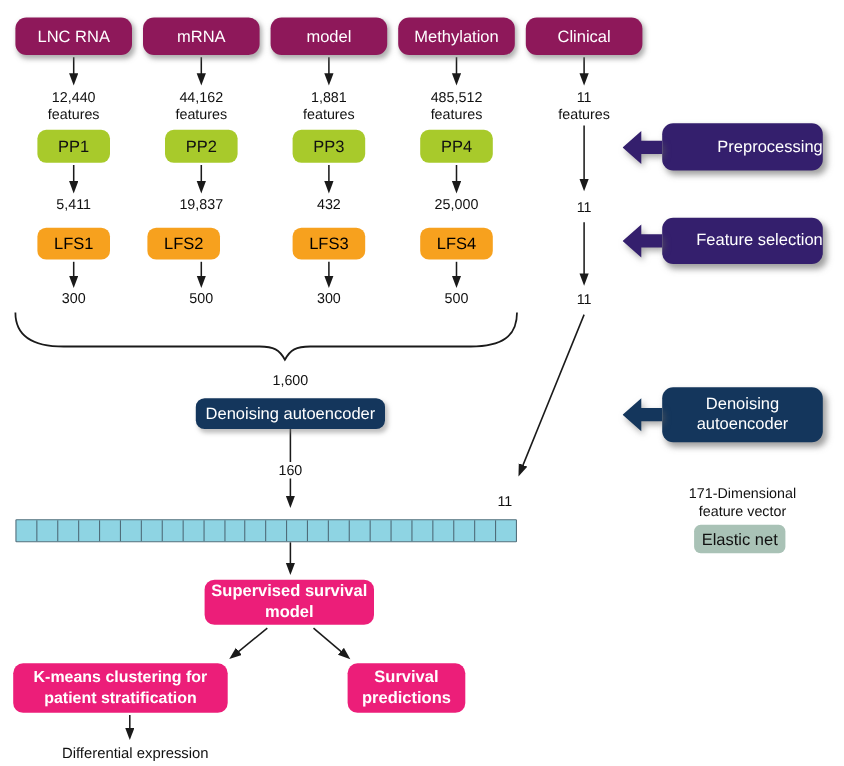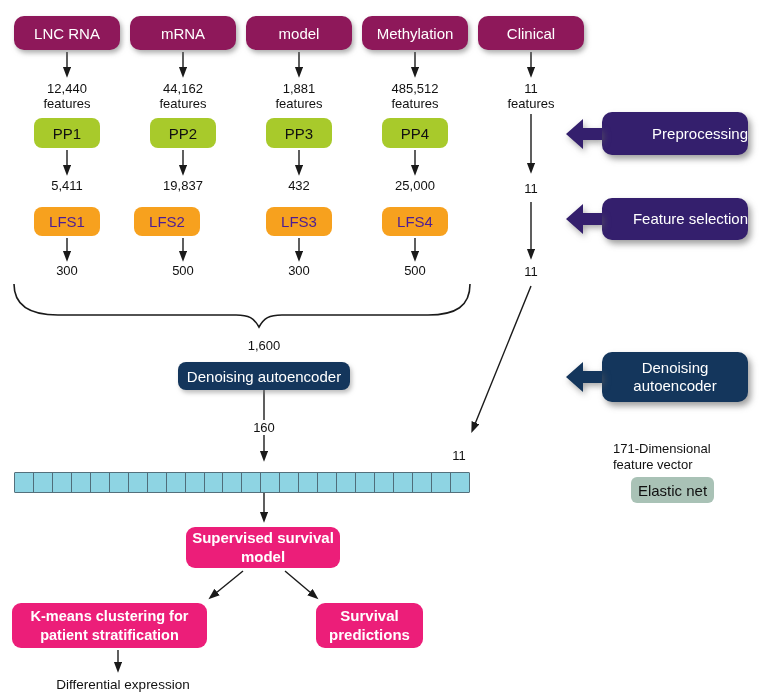--- a/index.html
+++ b/index.html
@@ -18,21 +18,21 @@
     color:#fff; font-size:15px; box-shadow:2px 3px 5px rgba(110,110,110,.55);
   }
   .feat{width:90px; top:82px; text-align:center; font-size:13px; line-height:1.15; color:#111;}
   .pp{
     width:66px; height:30px; top:118px; background:var(--preprocess-box);
     color:#111; font-size:15px; border-radius:8px;
   }
   .cnt{width:90px; text-align:center; font-size:13px; color:#111;}
   .lfs{
     width:66px; height:29px; top:207px; background:var(--feature-select-box);
-    color:#4c1d95; font-size:15px; border-radius:8px;
+    color:#000000; font-size:15px; border-radius:8px;
   }
   .da-box{
     left:178px; top:362px; width:172px; height:28px; background:var(--autoencoder-box);
     color:#fff; font-size:15px; border-radius:8px; box-shadow:2px 3px 4px rgba(130,130,130,.5);
   }
   .mid-label{ text-align:center; font-size:13px; color:#111; }
   .on-line{ background:#fff; z-index:3; }
   .fv-bar{
     left:14px; top:472px; width:456px; height:21px; display:flex;
     border:1.5px solid #54707c; background:var(--vector-cell); border-radius:1px;
@@ -46,21 +46,21 @@
   .stage{
     left:602px; width:146px; background:var(--stage-label-box); color:#fff;
     font-size:15px; line-height:1.2; border-radius:10px; text-align:center;
     box-shadow:3px 4px 6px rgba(95,95,95,.6); display:flex; align-items:center; justify-content:flex-end;
   }
   .stage.navy{background:var(--autoencoder-box);}
   .barrow{position:absolute; left:-36px; top:50%; transform:translateY(-50%);
     width:36px; height:34px; filter:drop-shadow(2px 3px 3px rgba(95,95,95,.55));}
   .stage .barrow polygon{fill:var(--stage-label-box);}
   .stage.navy .barrow polygon{fill:var(--autoencoder-box);}
-  .note{ font-size:13px; line-height:1.2; color:#111;}
+  .note{ text-align:center; font-size:13px; line-height:1.2; color:#111;}
   .elastic{
     left:631px; top:477px; width:83px; height:26px; background:var(--elastic-net-box);
     color:#111; font-size:15px; border-radius:6px;
   }
 </style>
 </head>
 <body>
 
 <div class="canvas">
 

